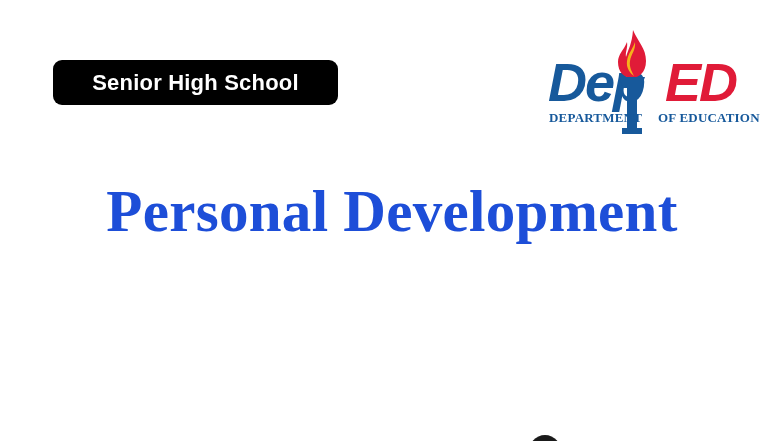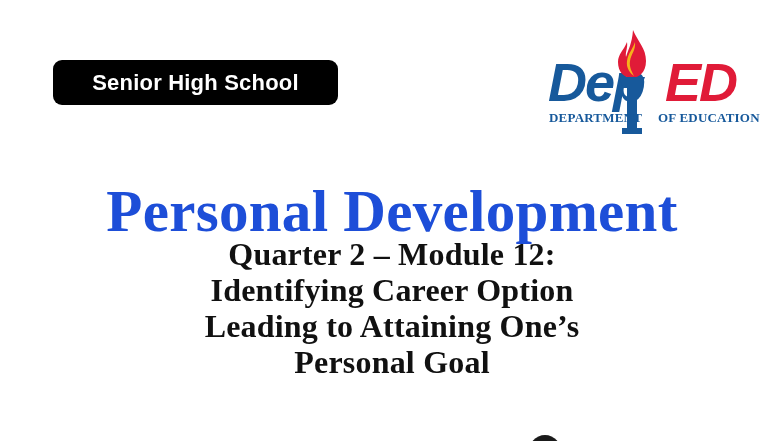--- a/index.html
+++ b/index.html
@@ -170,24 +170,18 @@
   <div class="deped-tagline">
     <span class="tagline-left">DEPARTMENT</span><span class="tagline-space"></span><span class="tagline-right">OF EDUCATION</span>
   </div>
 
 </div>
 
 <div class="title-block">
 
   <h1 class="doc-title">Personal Development</h1>
 
-  <div class="doc-subtitle">
-    <span class="sub-line">Quarter 2 – Module 12:</span>
-    <span class="sub-line">Identifying Career Option</span>
-    <span class="sub-line">Leading to Attaining One’s</span>
-    <span class="sub-line">Personal Goal</span>
-  </div>
 
 </div>
 
 <div class="bottom-art">
   <div class="bottom-art-cap"></div>
 </div>
 
 </body></html>

